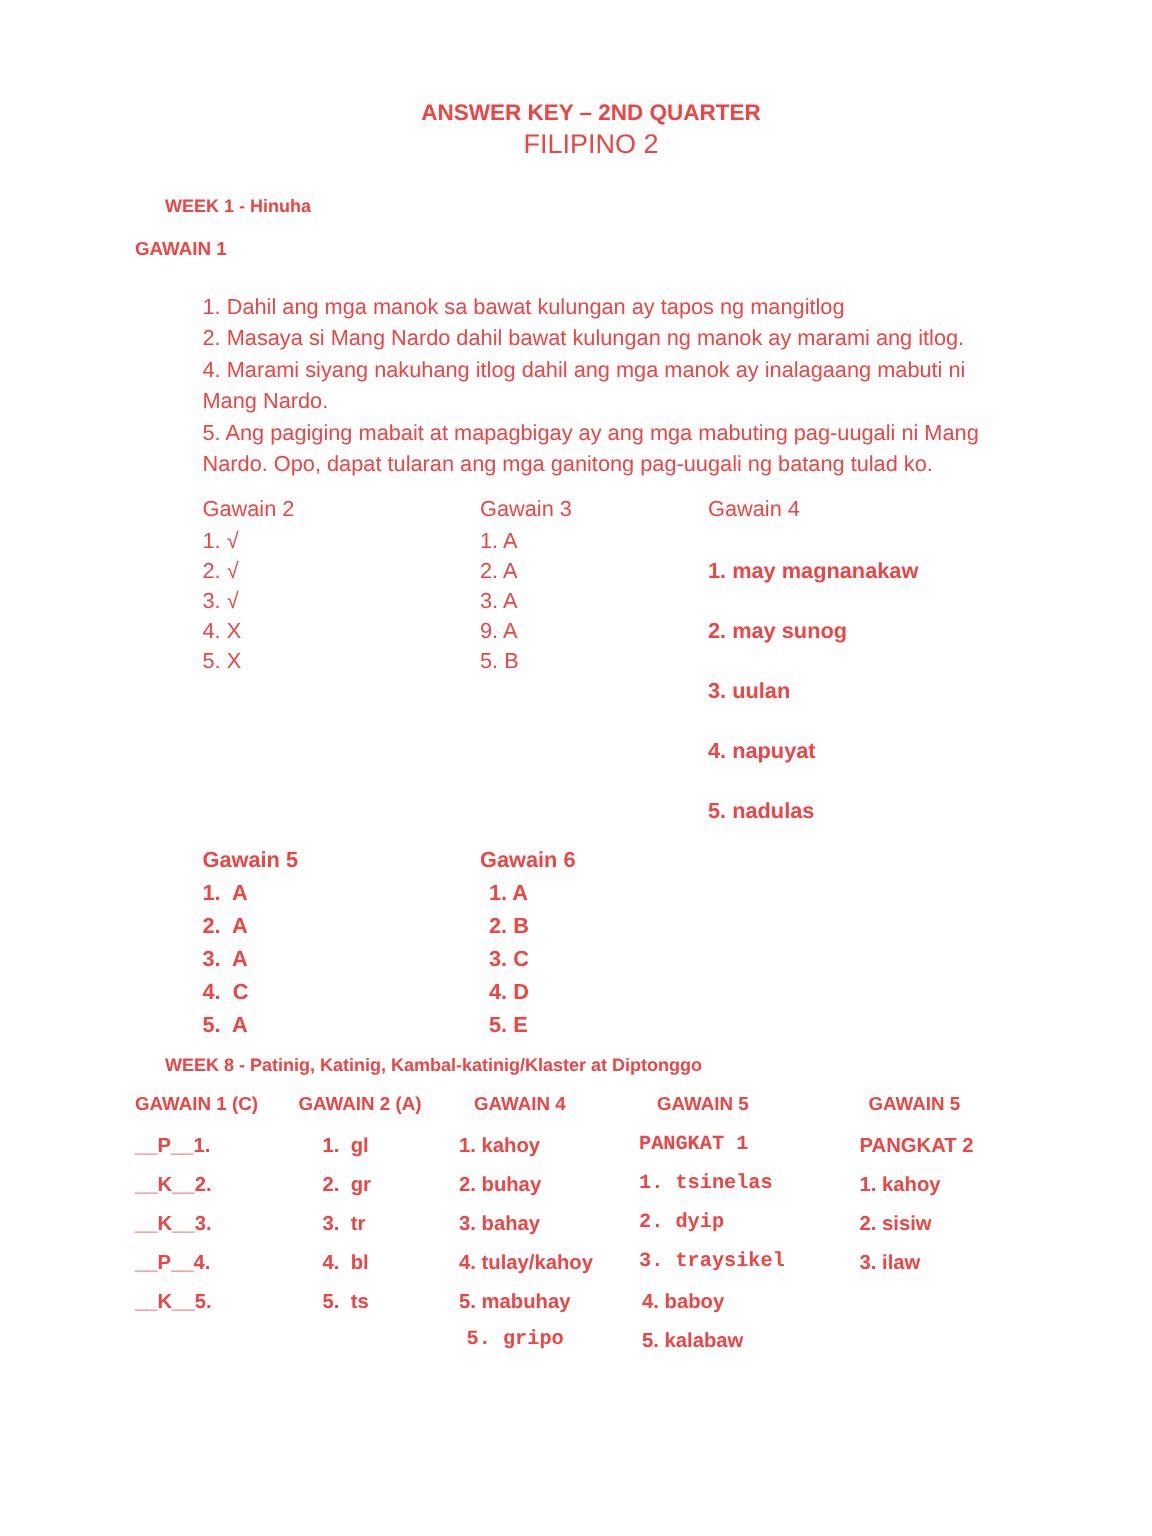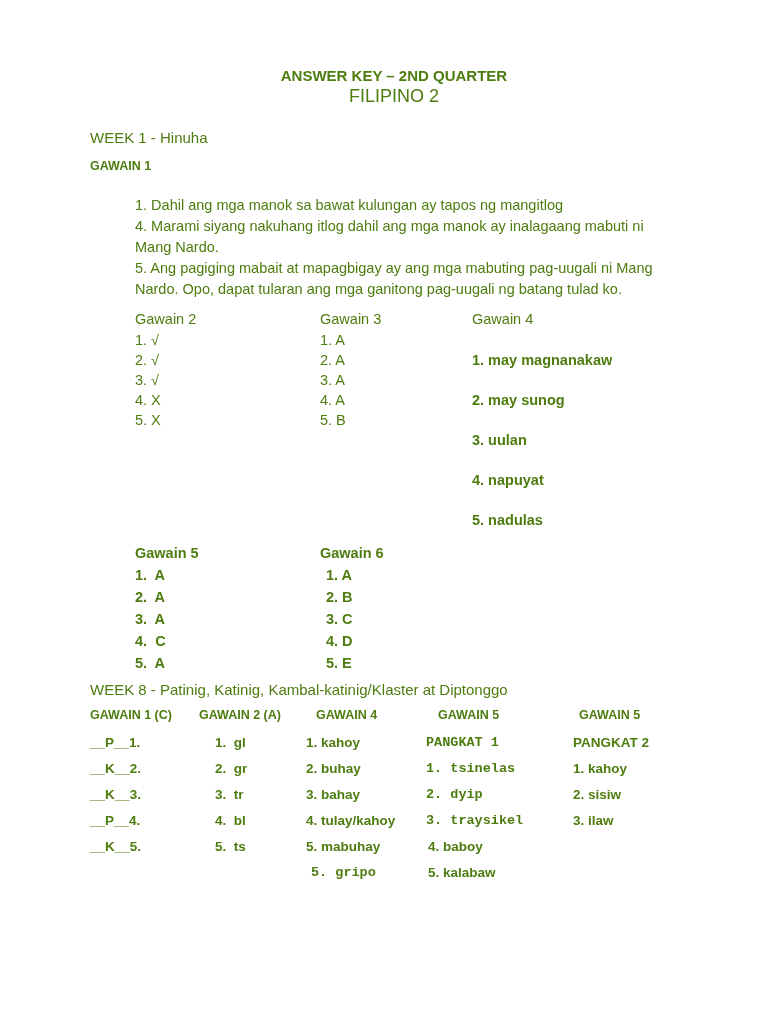--- a/index.html
+++ b/index.html
@@ -3,30 +3,30 @@
 <meta charset="utf-8">
 <style>
   * { box-sizing: border-box; }
   html, body { margin: 0; padding: 0; background: #ffffff; }
   .page {
     position: relative;
     width: 768px;
     height: 1024px;
     margin: 0 auto;
     background: #ffffff;
-    color: #4d7c0f;
+    color: #ef4444;
     font-family: "Liberation Sans", sans-serif;
     padding: 66px 70px 0 90px;
     overflow: hidden;
   }
   .title-wrap { text-align: center; }
   .title1 { font-size: 15px; font-weight: bold; line-height: 19px; }
   .title2 { font-size: 18px; font-weight: normal; line-height: 21px; margin-top: 1px; }
 
-  .week-heading { font-size: 15px; font-weight: normal; line-height: 19px; }
+  .week-heading { font-size: 12px; font-weight: bold; line-height: 19px; margin-left: 20px; }
   .week1-heading { margin-top: 21px; }
   .gawain-label { font-size: 12.5px; font-weight: bold; line-height: 16px; margin-top: 11px; }
 
   .answers { margin: 21px 0 0 45px; max-width: 528px; font-size: 14.5px; line-height: 21px; }
   .answers p { margin: 0; }
 
   .cols { display: flex; margin: 8px 0 0 45px; font-size: 14.5px; }
   .col-hd { line-height: 22px; white-space: pre; }
   .col-it { line-height: 20px; white-space: pre; }
   .col-a1 { width: 185px; }
@@ -65,39 +65,40 @@
   <div class="title-wrap">
     <div class="title1">ANSWER KEY – 2ND QUARTER</div>
     <div class="title2">FILIPINO 2</div>
   </div>
 
   <div class="week-heading week1-heading">WEEK 1 - Hinuha</div>
   <div class="gawain-label">GAWAIN 1</div>
 
   <div class="answers">
     <p>1. Dahil ang mga manok sa bawat kulungan ay tapos ng mangitlog</p>
+    <p>2. Masaya si Mang Nardo dahil bawat kulungan ng manok ay marami ang itlog.</p>
     <p>4. Marami siyang nakuhang itlog dahil ang mga manok ay inalagaang mabuti ni Mang Nardo.</p>
     <p>5. Ang pagiging mabait at mapagbigay ay ang mga mabuting pag-uugali ni Mang Nardo. Opo, dapat tularan ang mga ganitong pag-uugali ng batang tulad ko.</p>
   </div>
 
   <div class="cols">
     <div class="col-a1">
       <div class="col-hd">Gawain 2</div>
       <div class="col-it">1. √</div>
       <div class="col-it">2. √</div>
       <div class="col-it">3. √</div>
       <div class="col-it">4. X</div>
       <div class="col-it">5. X</div>
     </div>
     <div class="col-a2">
       <div class="col-hd">Gawain 3</div>
       <div class="col-it">1. A</div>
       <div class="col-it">2. A</div>
       <div class="col-it">3. A</div>
-      <div class="col-it">4. A</div>
+      <div class="col-it">9. A</div>
       <div class="col-it">5. B</div>
     </div>
     <div class="col-a3">
       <div class="col-hd">Gawain 4</div>
       <div class="col-it">1. may magnanakaw</div>
       <div class="col-it">2. may sunog</div>
       <div class="col-it">3. uulan</div>
       <div class="col-it">4. napuyat</div>
       <div class="col-it">5. nadulas</div>
     </div>

